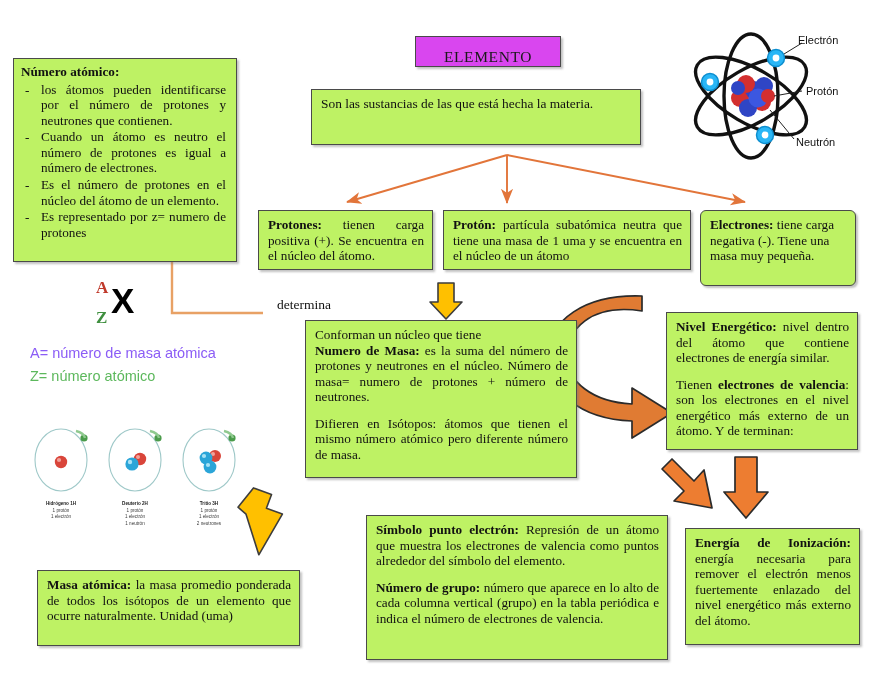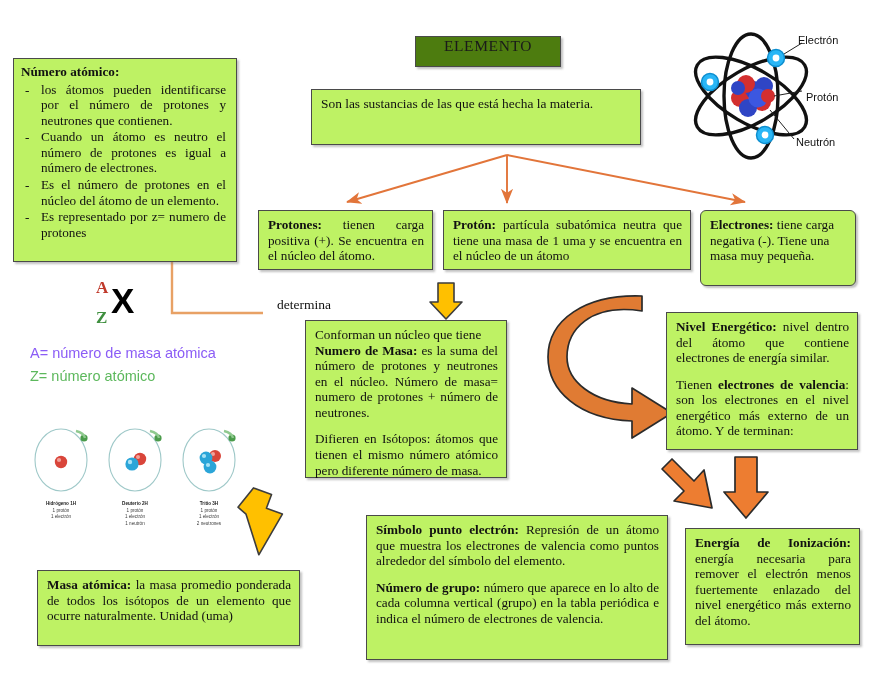--- a/index.html
+++ b/index.html
@@ -31,24 +31,24 @@
     font-size: 13.2px;
     line-height: 1.18;
     text-align: justify;
     color: #111;
   }
   .box b, .box .bd { font-weight: bold; }
   .title-box {
     position: absolute;
     box-sizing: border-box;
     border: 1.5px solid #4a4a4a;
-    background: #4d7c0f;
+    background: #d946ef;
     box-shadow: 2px 2px 2px rgba(120,120,120,0.45);
     display: flex;
-    align-items: flex-start;
+    align-items: flex-end;
     justify-content: center;
     font-size: 15.5px;
     letter-spacing: 0.6px;
   }
   .plain-box {
     text-align: left;
   }
   ul.dashlist {
     margin: 2px 3px 0 0;
     padding: 0;
@@ -283,42 +283,42 @@
         <circle cx="89" cy="123" r="8.5" fill="#29b6f6" stroke="#0d8ecf" stroke-width="1.5"></circle>
         <circle cx="89" cy="123" r="3.4" fill="#ffffff"></circle>
       </g>
       <g stroke="#222" stroke-width="1" fill="none">
         <line x1="108" y1="42" x2="126" y2="31"></line>
         <line x1="98" y1="84" x2="126" y2="79"></line>
         <line x1="94" y1="98" x2="118" y2="127"></line>
       </g>
     </svg>
     <span class="atom-label" style="left:122px; top:22px;">Electrón</span>
-    <span class="atom-label" style="left:130px; top:79px;text-align:center;">Protón</span>
+    <span class="atom-label" style="left:130px; top:73px;text-align:center;">Protón</span>
     <span class="atom-label" style="left:120px; top:124px;">Neutrón</span>
   </div>
 
   <div class="box" style="left:258px; top:210px; width:175px; height:60px;">
     <span class="bd">Protones:</span>
     <span>tienen carga positiva (+). Se encuentra en el núcleo del átomo.</span>
   </div>
 
   <div class="box" style="left:443px; top:210px; width:248px; height:60px;">
     <span class="bd">Protón:</span>
     <span>partícula subatómica neutra que tiene una masa de 1 uma y se encuentra en el núcleo de un átomo</span>
   </div>
 
   <div class="box plain-box" style="left:700px; top:210px; width:156px; height:76px;border-radius:6px;">
     <span class="bd">Electrones:</span>
     <span>tiene carga negativa (-). Tiene una masa muy pequeña.</span>
   </div>
 
   <div class="lbl-determina">determina</div>
 
-  <div class="box" style="left:305px; top:320px; width:202px; height:158px;">
+  <div class="box" style="left:305px; top:320px; width:272px; height:158px;">
     <div class="para" style="text-align:left;">Conforman un núcleo que tiene</div>
     <div class="para" style="margin-top:0;">
       <span class="bd">Numero de Masa:</span>
       <span>es la suma del número de protones y neutrones en el núcleo. Número de masa= numero de protones + número de neutrones.</span>
     </div>
     <div class="para">Difieren en Isótopos: átomos que tienen el mismo número atómico pero diferente número de masa.</div>
   </div>
 
   <div class="box" style="left:666px; top:312px; width:192px; height:138px;">
     <div class="para">

